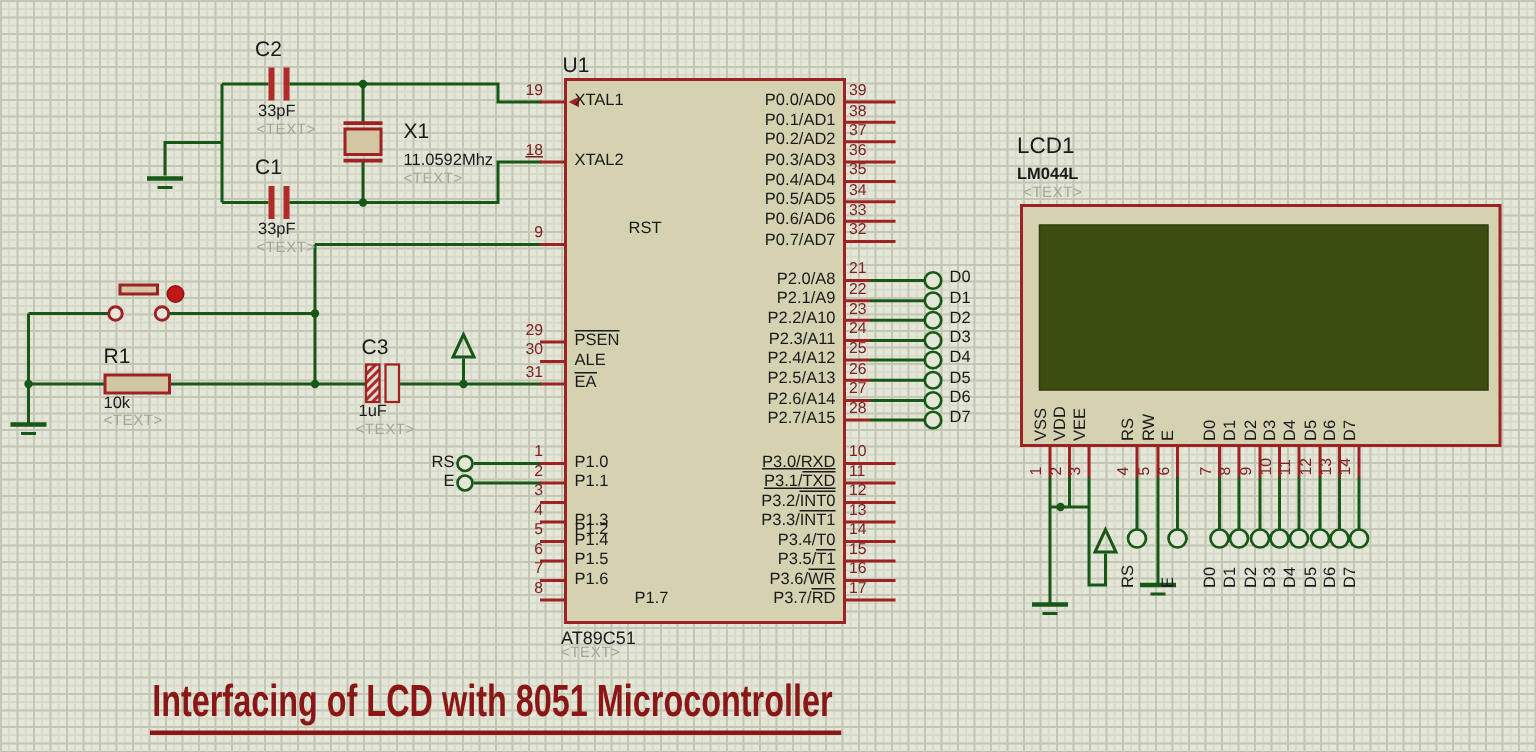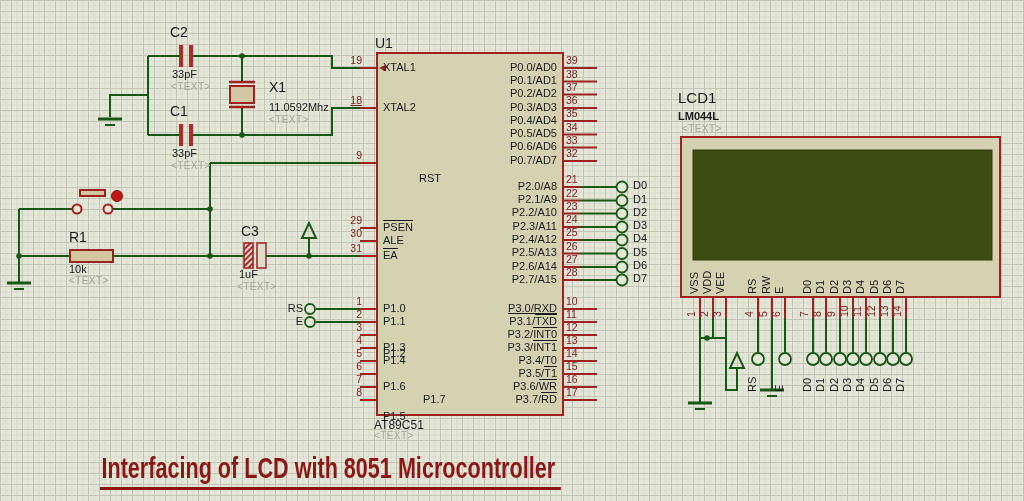--- a/index.html
+++ b/index.html
@@ -273,39 +273,39 @@
   <div class="t lcdref" style="left:678px;top:90px;">LCD1</div>
   <div class="t lcdpart" style="left:678px;top:111px;">LM044L</div>
   <div class="t ph" style="left:682px;top:124px;">&lt;TEXT&gt;</div>
 
   <div class="t page-title">Interfacing of LCD with 8051 Microcontroller</div>
 <div class="t pinnum num-r" style="left: 328px; top: 55px; width: 34px;">19</div>
     <div class="t pinname" style="left: 383px; top: 61.5px;"><span>XTAL1</span></div>
     <div class="t pinnum num-r" style="left: 328px; top: 95px; width: 34px; text-decoration: underline;">18</div>
     <div class="t pinname" style="left: 383px; top: 101.5px;"><span>XTAL2</span></div>
     <div class="t pinnum num-r" style="left: 328px; top: 150px; width: 34px;">9</div>
-    <div class="t pinname" style="left: 383px; top: 173px; padding-left: 36px;"><span>RST</span></div>
+    <div class="t pinname" style="left: 383px; top: 147px; padding-left: 36px;"><span>RST</span></div>
     <div class="t pinnum num-r" style="left: 328px; top: 215px; width: 34px;">29</div>
     <div class="t pinname" style="left: 383px; top: 221.5px;"><span></span><span class="ov">PSEN</span></div>
     <div class="t pinnum num-r" style="left: 328px; top: 228px; width: 34px;">30</div>
     <div class="t pinname" style="left: 383px; top: 234.5px;"><span>ALE</span></div>
     <div class="t pinnum num-r" style="left: 328px; top: 243px; width: 34px;">31</div>
     <div class="t pinname" style="left: 383px; top: 249.5px;"><span></span><span class="ov">EA</span></div>
     <div class="t pinnum num-r" style="left: 328px; top: 296px; width: 34px;">1</div>
     <div class="t pinname" style="left: 383px; top: 302.5px;"><span>P1.0</span></div>
     <div class="t pinnum num-r" style="left: 328px; top: 309px; width: 34px;">2</div>
     <div class="t pinname" style="left: 383px; top: 315.5px;"><span>P1.1</span></div>
     <div class="t pinnum num-r" style="left: 328px; top: 322px; width: 34px;">3</div>
     <div class="t pinname" style="left: 383px; top: 328.5px; margin-top: 19px;"><span>P1.2</span></div>
     <div class="t pinnum num-r" style="left: 328px; top: 335px; width: 34px;">4</div>
     <div class="t pinname" style="left: 383px; top: 341.5px;"><span>P1.3</span></div>
     <div class="t pinnum num-r" style="left: 328px; top: 348px; width: 34px;">5</div>
     <div class="t pinname" style="left: 383px; top: 354.5px;"><span>P1.4</span></div>
     <div class="t pinnum num-r" style="left: 328px; top: 361px; width: 34px;">6</div>
-    <div class="t pinname" style="left: 383px; top: 367.5px; margin-top: 43px;"><span>P1.5</span></div>
+    <div class="t pinname" style="left: 383px; top: 367.5px;"><span>P1.5</span></div>
     <div class="t pinnum num-r" style="left: 328px; top: 374px; width: 34px;">7</div>
     <div class="t pinname" style="left: 383px; top: 380.5px;"><span>P1.6</span></div>
     <div class="t pinnum num-r" style="left: 328px; top: 387px; width: 34px;">8</div>
     <div class="t pinname" style="left: 383px; top: 393.5px; padding-left: 40px;"><span>P1.7</span></div>
     <div class="t pinnum" style="left: 566px; top: 55px;">39</div>
     <div class="t pinname" style="left: 450px; top: 61.5px; width: 107px; text-align: right;"><span>P0.0/AD0</span></div>
     <div class="t pinnum" style="left: 566px; top: 68.5px;">38</div>
     <div class="t pinname" style="left: 450px; top: 75px; width: 107px; text-align: right;"><span>P0.1/AD1</span></div>
     <div class="t pinnum" style="left: 566px; top: 81.5px;">37</div>
     <div class="t pinname" style="left: 450px; top: 88px; width: 107px; text-align: right;"><span>P0.2/AD2</span></div>
@@ -331,21 +331,21 @@
     <div class="t pinname" style="left: 450px; top: 233.5px; width: 107px; text-align: right;"><span>P2.4/A12</span></div>
     <div class="t pinnum" style="left: 566px; top: 240.5px;">26</div>
     <div class="t pinname" style="left: 450px; top: 247px; width: 107px; text-align: right;"><span>P2.5/A13</span></div>
     <div class="t pinnum" style="left: 566px; top: 254px;">27</div>
     <div class="t pinname" style="left: 450px; top: 260.5px; width: 107px; text-align: right;"><span>P2.6/A14</span></div>
     <div class="t pinnum" style="left: 566px; top: 267px;">28</div>
     <div class="t pinname" style="left: 450px; top: 273.5px; width: 107px; text-align: right;"><span>P2.7/A15</span></div>
     <div class="t pinnum" style="left: 566px; top: 296px;">10</div>
     <div class="t pinname" style="left: 450px; top: 302.5px; width: 107px; text-align: right; text-decoration: underline;"><span>P3.0/RXD</span></div>
     <div class="t pinnum" style="left: 566px; top: 309px;">11</div>
-    <div class="t pinname" style="left: 450px; top: 315.5px; width: 107px; text-align: right;"><span>P3.1/</span><span class="ov">TXD</span></div>
+    <div class="t pinname" style="left: 450px; top: 315.5px; width: 107px; text-align: right; text-decoration: underline;"><span>P3.1/</span><span class="ov">TXD</span></div>
     <div class="t pinnum" style="left: 566px; top: 322px;">12</div>
     <div class="t pinname" style="left: 450px; top: 328.5px; width: 107px; text-align: right;"><span>P3.2/</span><span class="ov">INT0</span></div>
     <div class="t pinnum" style="left: 566px; top: 335px;">13</div>
     <div class="t pinname" style="left: 450px; top: 341.5px; width: 107px; text-align: right;"><span>P3.3/</span><span class="ov">INT1</span></div>
     <div class="t pinnum" style="left: 566px; top: 348px;">14</div>
     <div class="t pinname" style="left: 450px; top: 354.5px; width: 107px; text-align: right;"><span>P3.4/T0</span></div>
     <div class="t pinnum" style="left: 566px; top: 361px;">15</div>
     <div class="t pinname" style="left: 450px; top: 367.5px; width: 107px; text-align: right;"><span>P3.5/</span><span class="ov">T1</span></div>
     <div class="t pinnum" style="left: 566px; top: 374px;">16</div>
     <div class="t pinname" style="left: 450px; top: 380.5px; width: 107px; text-align: right;"><span>P3.6/</span><span class="ov">WR</span></div>

